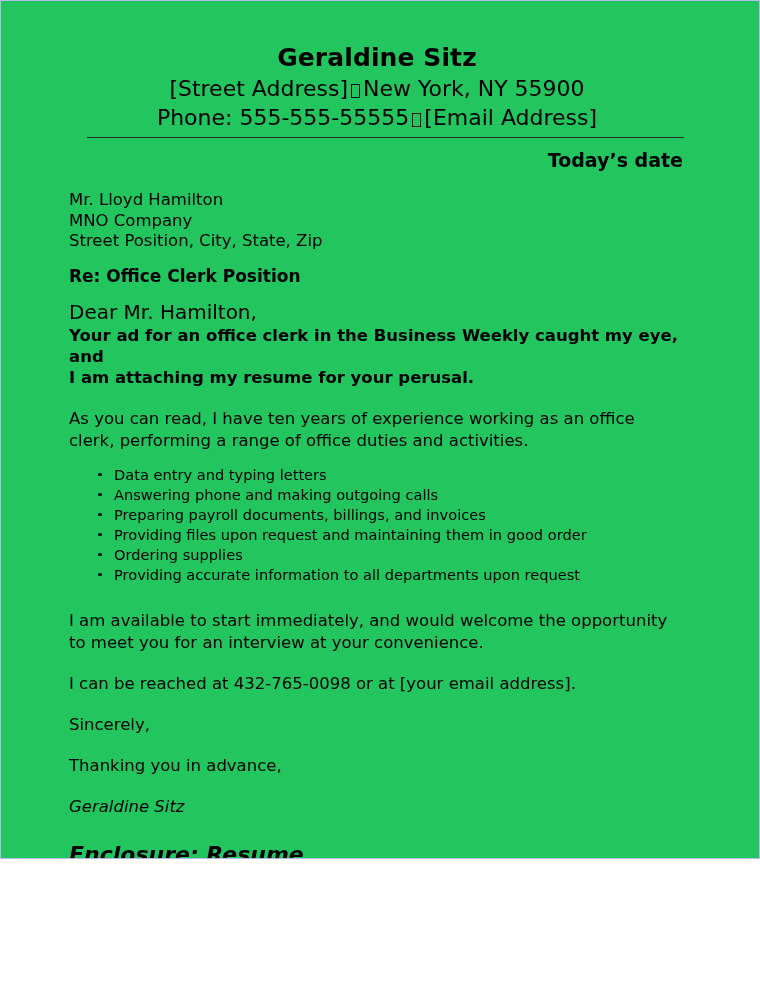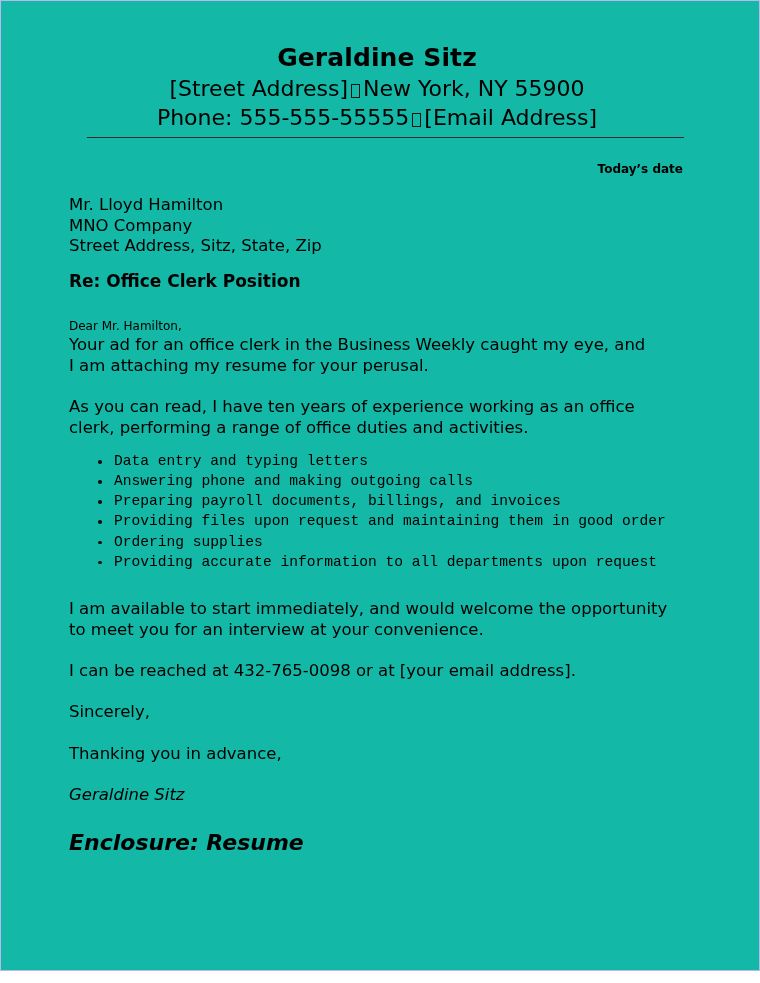--- a/index.html
+++ b/index.html
@@ -9,23 +9,23 @@
   }
 
   body {
     font-family: "DejaVu Sans", sans-serif;
     color: #000000;
   }
 
   .page {
     position: relative;
     width: 760px;
-    height: 971px;
+    height: 859px;
     box-sizing: border-box;
-    background: #14b8a6;
+    background: #22c55e;
     border: 1px solid #b9b9f0;
     overflow: hidden;
   }
 
   .sheet {
     position: absolute;
     left: 68px;
     top: 0;
     width: 616px;
   }
@@ -64,23 +64,23 @@
     margin: 5px 0 0 18px;
     width: 597px;
     height: 0;
     border: none;
     border-top: 1.6px solid #2b2b2b;
   }
 
   
   .date-line {
     text-align: right;
-    font-size: 12px;
-    font-weight: bold;
-    margin-top: 24px;
+    font-size: 19px;
+    font-weight: bold;
+    margin-top: 11px;
     padding-right: 2px;
   }
 
   
   .recipient {
     margin-top: 19px;
     font-size: 16.5px;
     line-height: 1.24;
   }
 
@@ -90,48 +90,48 @@
 
   .subject {
     margin-top: 14px;
     font-size: 17px;
     font-weight: bold;
     line-height: 1.3;
   }
 
   
   .salutation {
-    margin-top: 26px;
-    font-size: 12px;
+    margin-top: 12px;
+    font-size: 20px;
     line-height: 1.28;
   }
 
   .para {
     font-size: 16.5px;
     line-height: 1.28;
     margin-top: 20px;
     max-width: 610px;
   }
 
   .para.tight {
     margin-top: 0;
   }
 
   .intro-block {
     margin-top: 0;
+    font-weight: bold;
   }
 
   
   .resp-list {
     margin: 14px 0 0 0;
     padding: 0;
     list-style: none;
     font-size: 14.6px;
     line-height: 1.34;
-    font-family: Liberation Mono, monospace;
   }
 
   .resp-list li {
     position: relative;
     padding-left: 45px;
     margin-bottom: 0.5px;
   }
 
   .resp-list li .dot {
     position: absolute;
@@ -178,21 +178,21 @@
         <span>Phone: 555-555-55555</span><span class="sep"></span><span>[Email Address]</span>
       </div>
       <hr class="lh-rule">
     </div>
 
     <div class="date-line">Today’s date</div>
 
     <div class="recipient">
       <div>Mr. Lloyd Hamilton</div>
       <div>MNO Company</div>
-      <div>Street Address, Sitz, State, Zip</div>
+      <div>Street Position, City, State, Zip</div>
     </div>
 
     <div class="subject">Re: Office Clerk Position</div>
 
     <div class="salutation">Dear Mr. Hamilton,</div>
     <div class="para tight intro-block">
       <div>Your ad for an office clerk in the Business Weekly caught my eye, and</div>
       <div>I am attaching my resume for your perusal.</div>
     </div>
 

